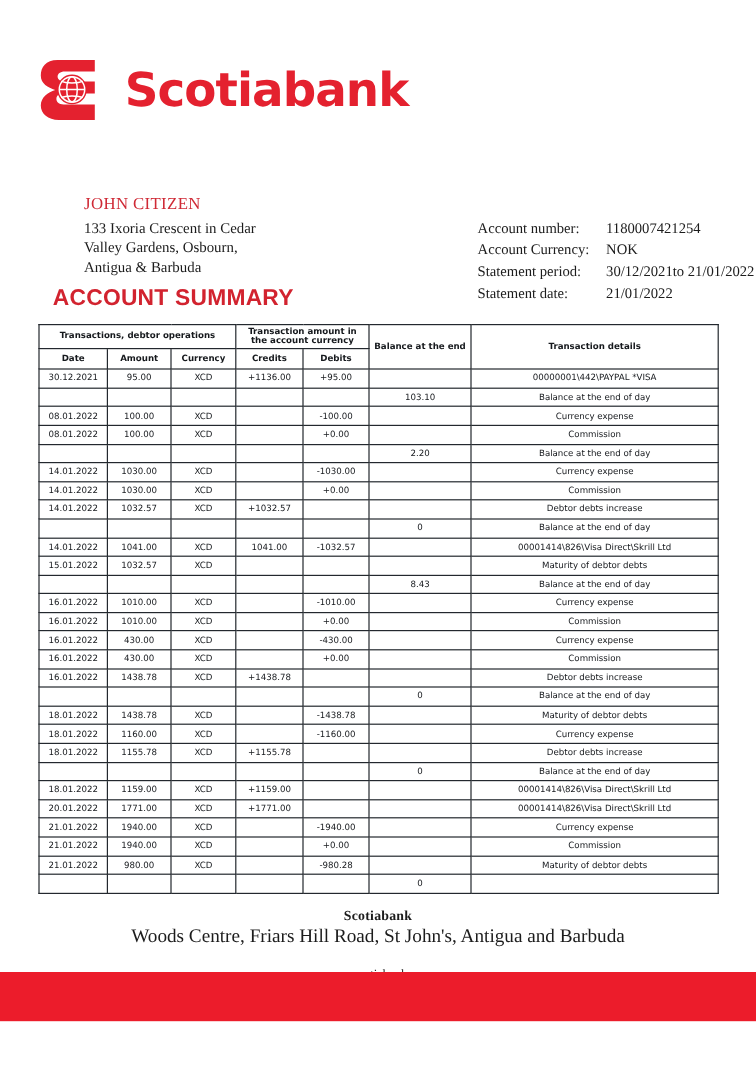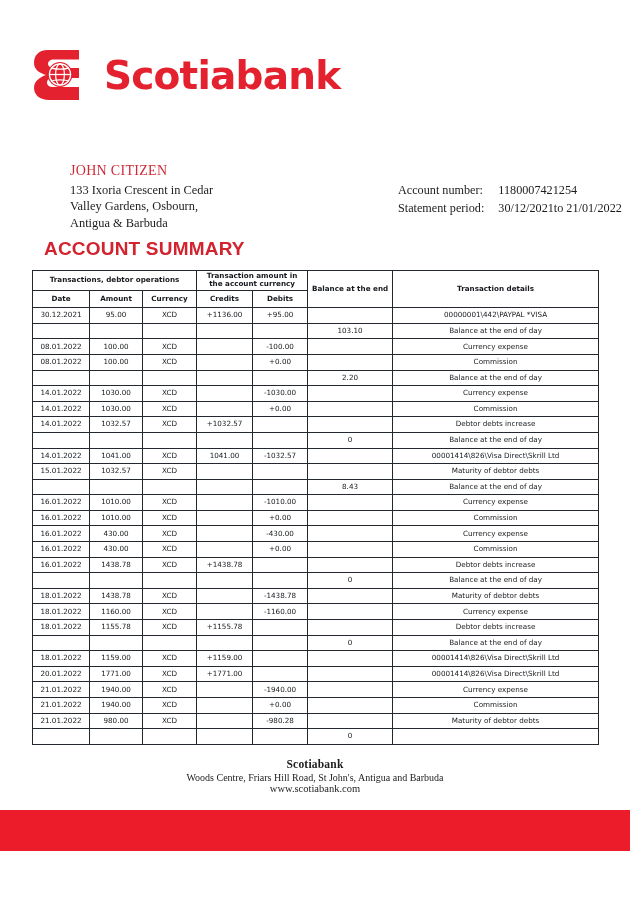--- a/index.html
+++ b/index.html
@@ -159,22 +159,22 @@
     font-family: "Liberation Serif", serif;
     color: #1c1c1c;
   }
   .footer-name {
     font-size: 11.5px;
     font-weight: bold;
     letter-spacing: 0.2px;
     margin-bottom: 2px;
   }
   .footer-addr {
-    font-size: 10px;
-    margin-bottom: 0;
+    font-size: 16px;
+    margin-bottom: 17px;
   }
   .footer-site { font-size: 10.5px; }
 
   .red-bar {
     position: absolute;
     left: 0;
     top: 810px;
     width: 630px;
     height: 41px;
     background: #ec1c2b;
@@ -212,22 +212,30 @@
   </div>
 
   <div class="acct-meta">
     <table>
       <tbody>
         <tr>
           <td class="k">Account number:</td>
           <td class="v">1180007421254</td>
         </tr>
         <tr>
+          <td class="k">Account Currency:</td>
+          <td class="v">NOK</td>
+        </tr>
+        <tr>
           <td class="k">Statement period:</td>
           <td class="v">30/12/2021to 21/01/2022</td>
+        </tr>
+        <tr>
+          <td class="k">Statement date:</td>
+          <td class="v">21/01/2022</td>
         </tr>
       </tbody>
     </table>
   </div>
 
   <div class="section-title">ACCOUNT SUMMARY</div>
 
   <div class="tbl-wrap">
     <table class="stmt">
       <colgroup>

